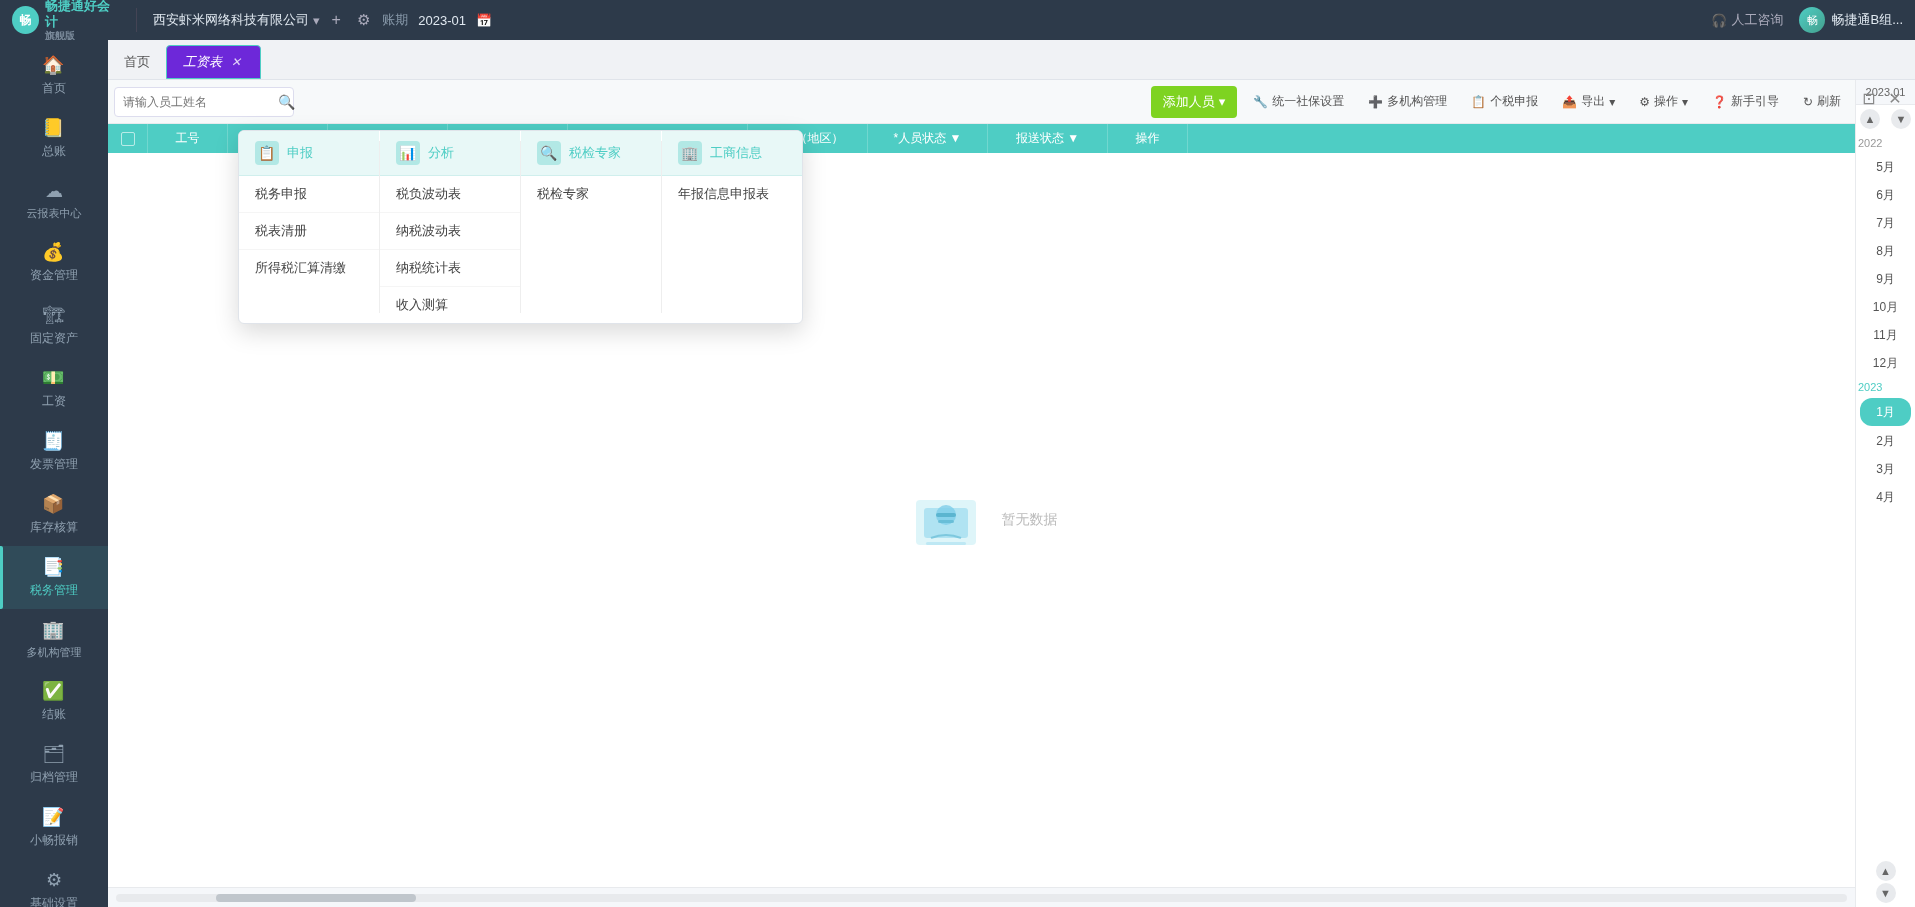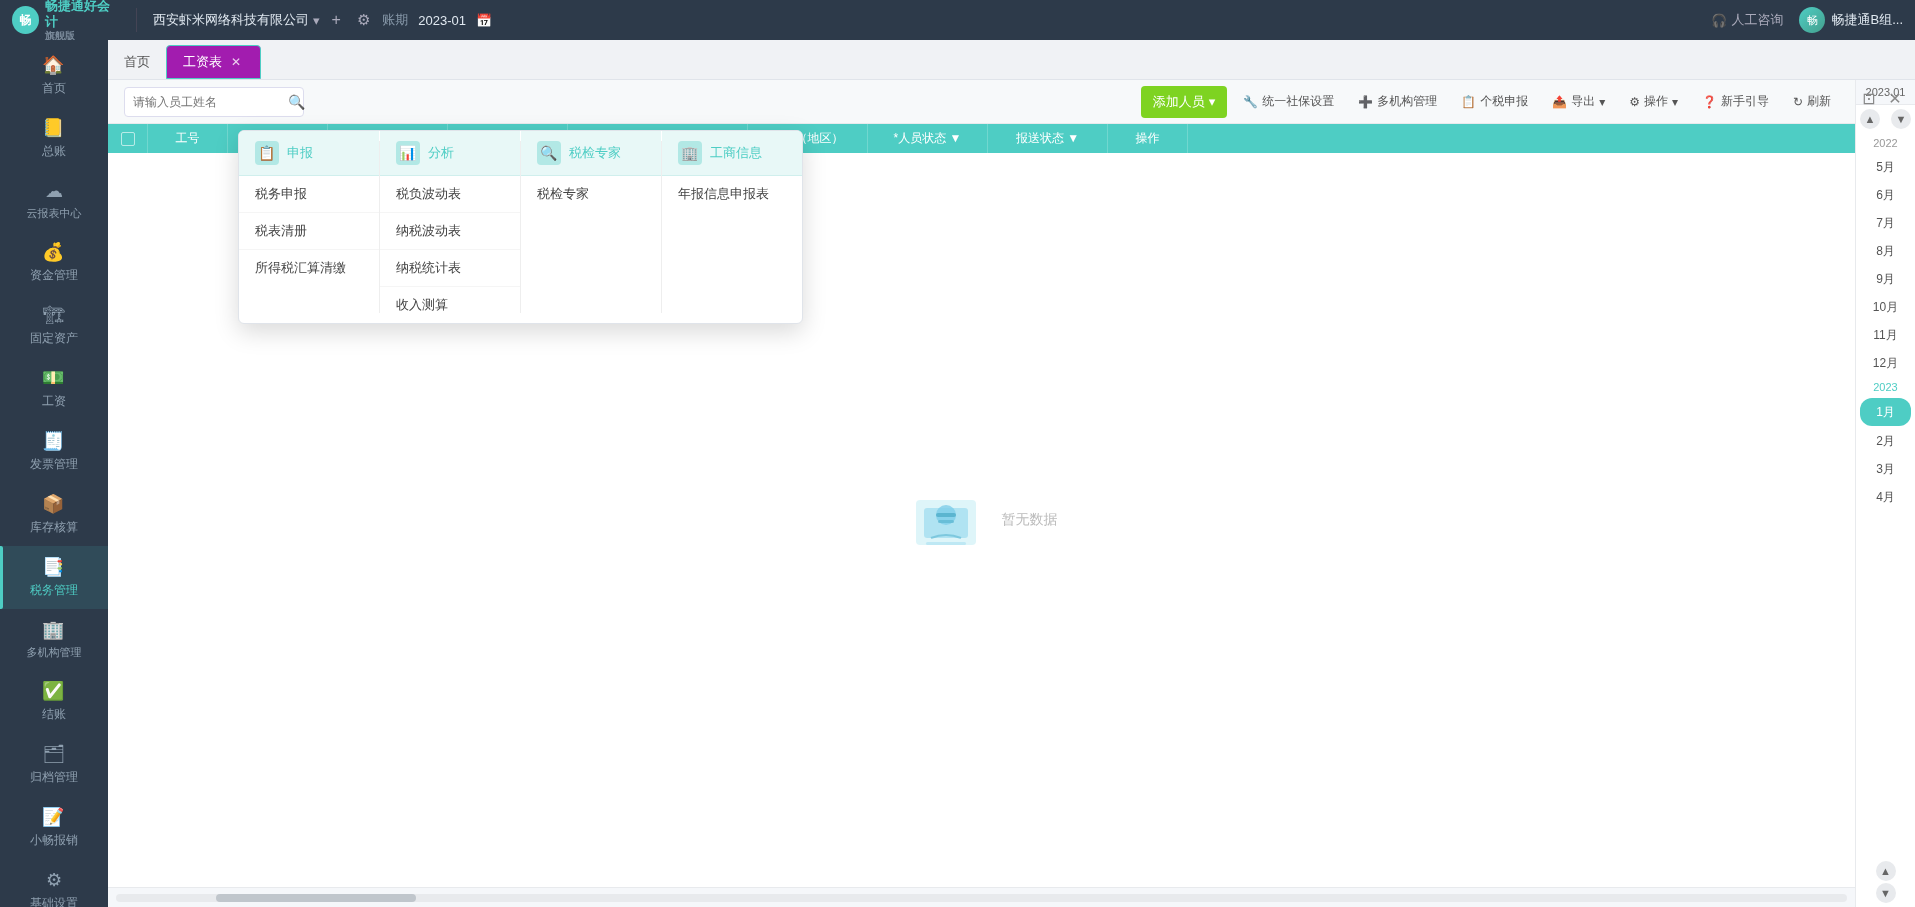--- a/index.html
+++ b/index.html
@@ -33,31 +33,31 @@
     .sidebar-active-indicator { position: absolute; left: 0; top: 0; bottom: 0; width: 3px; background: #4ecdc4; border-radius: 0 2px 2px 0; }
 
     
     .content-area { flex: 1; display: flex; flex-direction: column; overflow: hidden; background: #f5f7fa; }
 
     
     .tab-bar { height: 40px; background: #f0f2f5; display: flex; align-items: flex-end; padding-left: 0; border-bottom: 1px solid #e0e4ea; flex-shrink: 0; }
     .tab { height: 34px; padding: 0 16px; display: flex; align-items: center; gap: 6px; cursor: pointer; font-size: 13px; color: #666; border-radius: 4px 4px 0 0; border: 1px solid transparent; }
     .tab.home { color: #555; border: none; }
     .tab-close { color: #999; font-size: 12px; cursor: pointer; width: 16px; height: 16px; display: flex; align-items: center; justify-content: center; border-radius: 50%; }
-    .tab.active-cyan { background: #a21caf; color: white; border-color: #4ecdc4; }
+    .tab.active-cyan { background: #6d28d9; color: white; border-color: #4ecdc4; font-style: italic; }
     .tab.active-cyan .tab-close { color: rgba(255,255,255,0.8); }
 
     
     .work-area { flex: 1; display: flex; overflow: hidden; background: white; position: relative; }
 
     
     .salary-area { flex: 1; display: flex; flex-direction: column; overflow: hidden; }
 
     
-    .toolbar { height: 44px; background: #f7f9fa; border-bottom: 1px solid #e8eaed; display: flex; align-items: center; padding: 0 16px; gap: 8px; flex-shrink: 0; }
+    .toolbar { height: 44px; background: #f7f9fa; border-bottom: 1px solid #e8eaed; display: flex; align-items: center; padding: 0 6px; gap: 8px; flex-shrink: 0; }
     .search-input { display: flex; align-items: center; border: 1px solid #dde; border-radius: 4px; padding: 0 8px; height: 30px; background: white; width: 180px; }
     .search-input input { border: none; outline: none; font-size: 12px; color: #666; background: transparent; flex: 1; }
     .search-icon { color: #999; font-size: 14px; }
     .btn-add { background: #7ed321; color: white; border: none; border-radius: 4px; padding: 0 12px; height: 32px; font-size: 13px; cursor: pointer; display: flex; align-items: center; gap: 4px; }
     .toolbar-sep { flex: 1; }
     .toolbar-btn { display: flex; align-items: center; gap: 4px; padding: 0 8px; height: 30px; color: #555; font-size: 12px; cursor: pointer; border: none; background: none; }
     .th { display: flex; align-items: center; justify-content: center; padding: 6px 8px; font-size: 12px; border-right: 1px solid rgba(255,255,255,0.2); font-weight: 500; }
     .th.checkbox-col { width: 40px; flex-shrink: 0; }
     .th.id-col { width: 80px; flex-shrink: 0; }
     .th.name-col { width: 100px; flex-shrink: 0; }
@@ -77,21 +77,21 @@
 
     
     .scroll-bottom { height: 20px; background: #f5f7fa; border-top: 1px solid #e8eaed; display: flex; align-items: center; padding: 0 8px; flex-shrink: 0; }
     .scroll-track { flex: 1; height: 8px; background: #e8eaed; border-radius: 4px; position: relative; }
     .scroll-thumb { width: 200px; height: 8px; background: #c0c6cc; border-radius: 4px; position: absolute; left: 100px; }
 
     
     .calendar-panel { width: 60px; background: white; border-left: 1px solid #e8eaed; display: flex; flex-direction: column; overflow: hidden; flex-shrink: 0; }
     .cal-header { background: #f5f7fa; text-align: center; padding: 6px 4px; font-size: 11px; color: #666; border-bottom: 1px solid #e8eaed; }
     .cal-months { flex: 1; overflow-y: auto; }
-    .cal-year { text-align: center; font-size: 11px; color: #999; padding: 4px 2px; }
+    .cal-year { font-size: 11px; color: #999; padding: 4px 2px; }
     .cal-month { display: flex; align-items: center; justify-content: center; height: 28px; font-size: 12px; color: #555; cursor: pointer; }
     .cal-month.active { background: #4ecdc4; color: white; border-radius: 12px; margin: 1px 4px; }
     .cal-nav { display: flex; justify-content: space-between; align-items: center; padding: 4px; }
     .cal-nav-btn { width: 20px; height: 20px; background: #e8eaed; border-radius: 50%; display: flex; align-items: center; justify-content: center; cursor: pointer; font-size: 11px; color: #666; }
     .dropdown-menu { position: absolute; background: white; border: 1px solid #e0e4ea; border-radius: 6px; box-shadow: 0 8px 24px rgba(0,0,0,0.15); z-index: 200; display: flex; gap: 0; overflow: hidden; }
     .dropdown-section { padding: 0; min-width: 140px; }
     .dropdown-section-header { background: #e8f8f7; color: #4ecdc4; padding: 10px 16px; font-size: 13px; font-weight: 500; display: flex; align-items: center; gap: 8px; border-bottom: 1px solid #d0efed; }
     .dropdown-section-icon { width: 24px; height: 24px; background: #b2e8e5; border-radius: 4px; display: flex; align-items: center; justify-content: center; font-size: 14px; }
     .dropdown-item { padding: 9px 16px; font-size: 13px; color: #444; cursor: pointer; border-bottom: 1px solid #f5f5f5; }
     .dropdown-item:last-child { border-bottom: none; }

